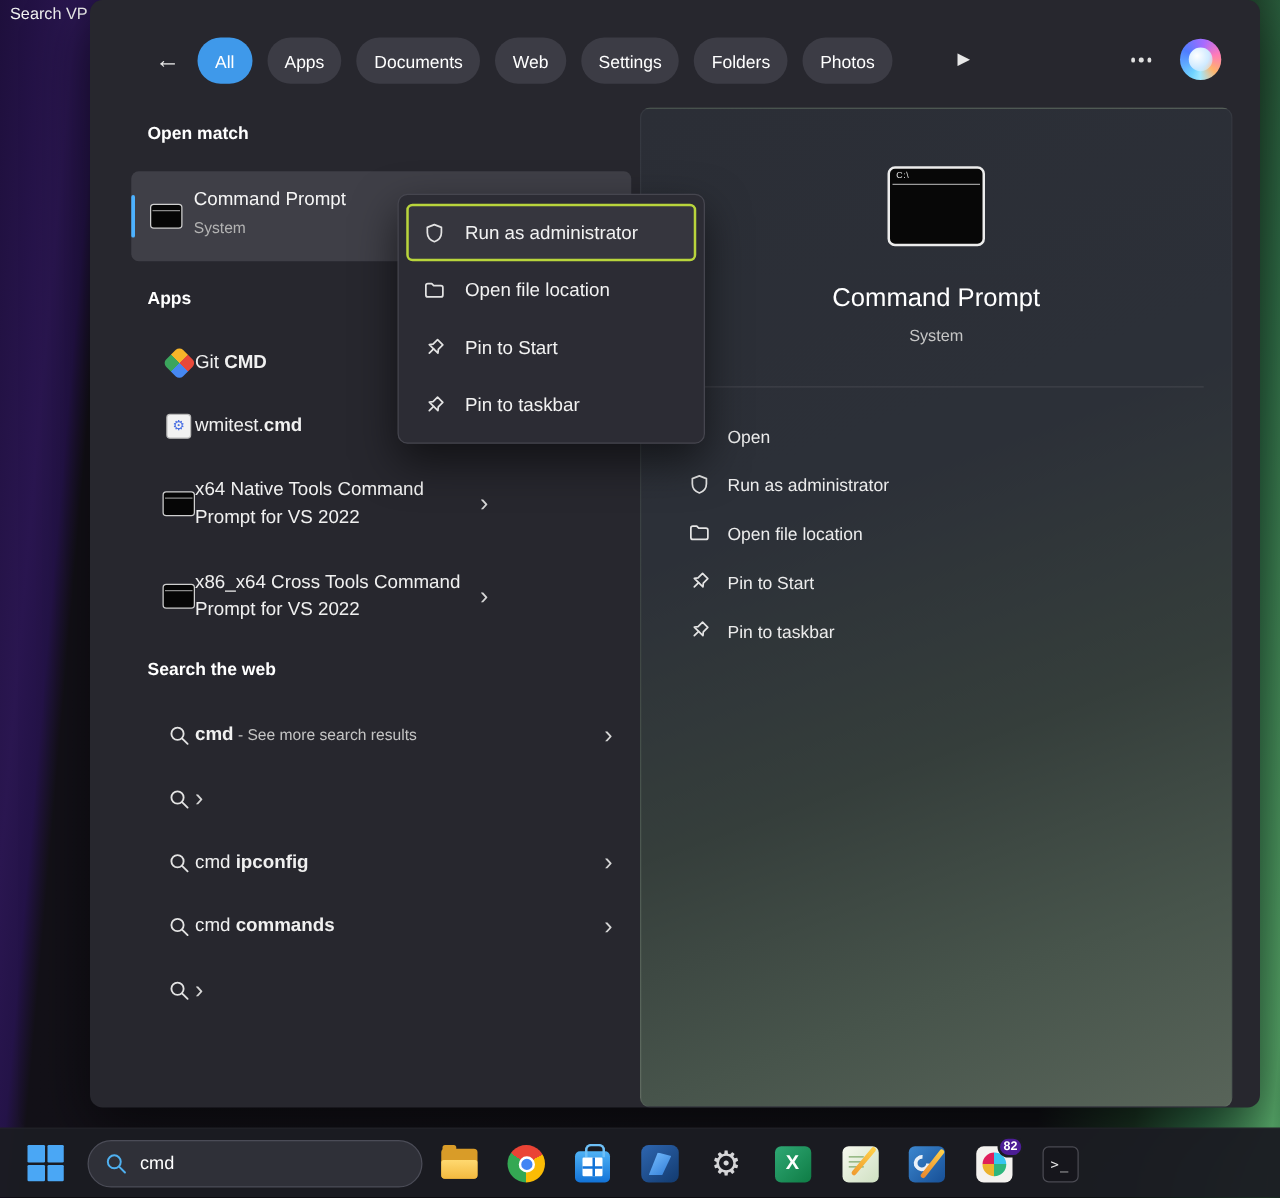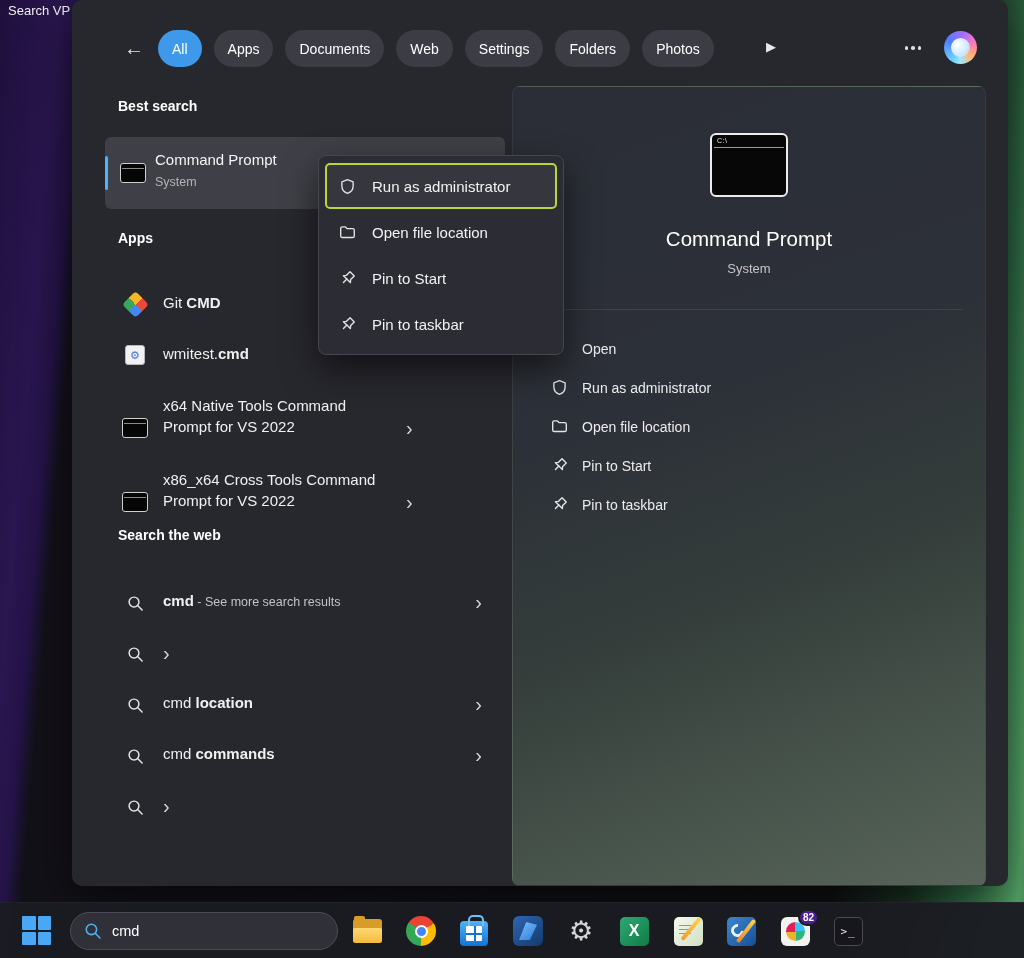--- a/index.html
+++ b/index.html
@@ -36,21 +36,21 @@
   .bm-card {position:absolute; left:33px; top:137px; width:400px; height:72px; background:#3f3f47; border-radius:6px; cursor:pointer;}
   .bm-accent {position:absolute; left:0; top:19px; width:3px; height:34px; border-radius:2px; background:#4db2ff;}
   .cmd-ico {background:#060606; border:1px solid #cfcfcf; border-radius:3px; position:relative; flex:none;}
   .cmd-ico::after {content:""; position:absolute; left:1px; right:1px; top:4px; border-top:1px solid #8a8a8a;}
   .cmd-ico.sm {width:26px; height:20px;}
   .bm-ico {position:absolute; left:15px; top:26px;}
   .bm-title {position:absolute; left:50px; top:14px; font-size:15px; color:#f5f5f5;}
   .bm-sub {position:absolute; left:50px; top:38px; font-size:12.5px; color:#b3b3b3;}
 
   
-  .row {position:absolute; left:40px; width:376px; display:flex; align-items:flex-end; gap:15px;
+  .row {position:absolute; left:48px; width:376px; display:flex; align-items:center; 
     padding:0 6px 0 10px; cursor:pointer; border-radius:4px;}
   .icon-slot {width:26px; display:flex; justify-content:center; align-items:center; flex:none; color:#e3e3e3;}
   .row .txt {flex:1; font-size:15px; color:#f0f0f0; line-height:1.45; min-width:0;}
   .row .txt.wrap2 {max-width:228px;}
   .b {font-weight:700;}
   .sfx {font-size:12.5px; color:#c4c4c4;}
   .chev {color:#d6d6d6; font-size:20px; line-height:1; flex:none;}
 
   .git-ico {width:19px; height:19px; border-radius:4px; transform:rotate(45deg);
     background: conic-gradient(#e8493a 0 25%, #4688f1 0 50%, #3ba55c 0 75%, #f7b529 0 100%);}
@@ -177,21 +177,21 @@
       <div class="pill">Photos</div>
     </div>
     <div class="play-btn">▶</div>
     <div class="more-btn">
         <i></i>
         <i></i>
         <i></i>
       </div>
     <div class="copilot-btn"></div>
 
-    <div class="sec-h" style="left:46px; top:98px;">Best search</div>
+    <div class="sec-h" style="left:46px; top:98px;">Open match</div>
 
     <div class="bm-card">
       <div class="bm-accent"></div>
       <div class="cmd-ico sm bm-ico"></div>
       <div class="bm-title">Command Prompt</div>
       <div class="bm-sub">System</div>
     </div>
 
     <div class="sec-h" style="left:46px; top:230px;">Apps</div>
 
@@ -245,21 +245,21 @@
         </span>
       <span class="chev">›</span>
     </div>
 
     <div class="row" style="top:666px; height:48px;">
       <span class="icon-slot">
           <svg class="lin" width="17" height="17">
             <use href="#i-search"></use>
           </svg>
         </span>
-      <span class="txt"><span>cmd </span><span class="b">location</span></span>
+      <span class="txt"><span>cmd </span><span class="b">ipconfig</span></span>
       <span class="chev">›</span>
     </div>
 
     <div class="row" style="top:717px; height:48px;">
       <span class="icon-slot">
           <svg class="lin" width="17" height="17">
             <use href="#i-search"></use>
           </svg>
         </span>
       <span class="txt"><span>cmd </span><span class="b">commands</span></span>

